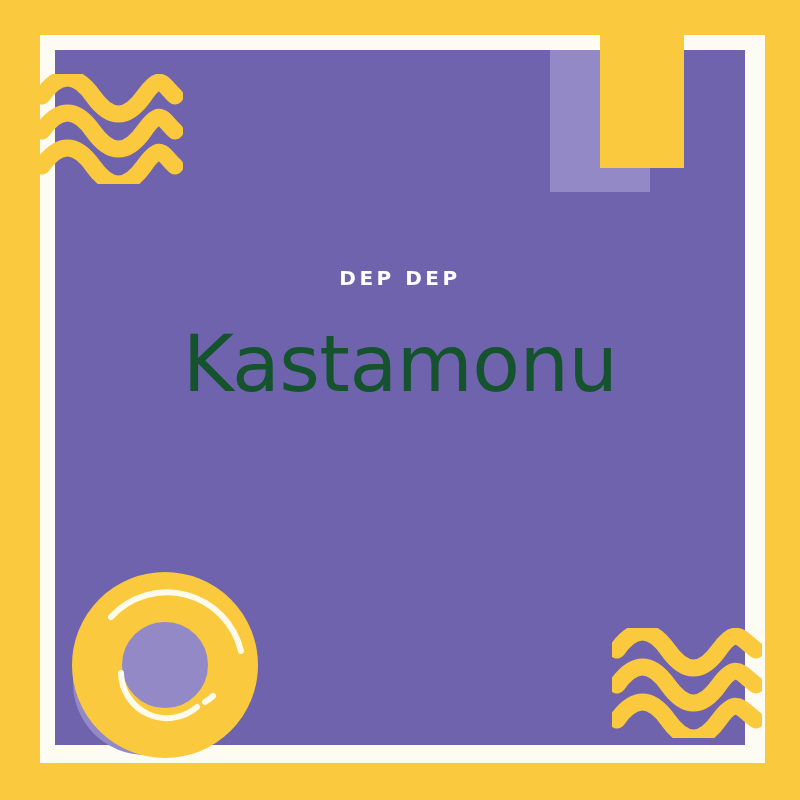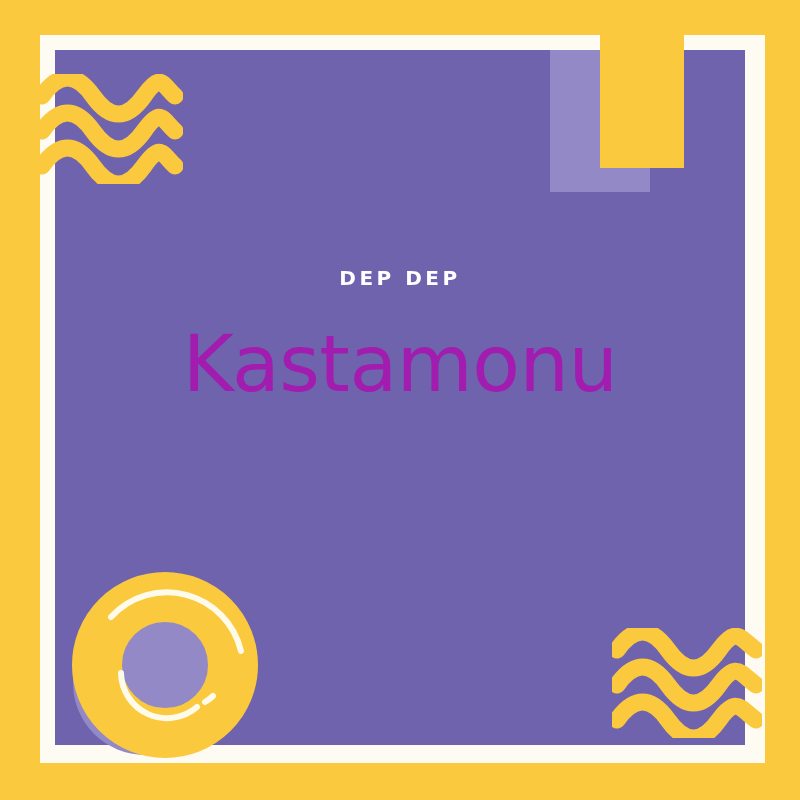--- a/index.html
+++ b/index.html
@@ -75,21 +75,21 @@
   }
   .eyebrow {
     color: #FFFFFF;
     font-size: 20px;
     font-weight: bold;
     letter-spacing: 3.5px;
     line-height: 1;
     margin: 0 0 38px 0;
   }
   .headline {
-    color: #a21caf;
+    color: #14532d;
     font-size: 78px;
     font-weight: normal;
     line-height: 0.98;
     letter-spacing: -0.5px;
     margin: 0;
   }
   .headline .line { display: block; }
 </style>
 </head>
 <body>

